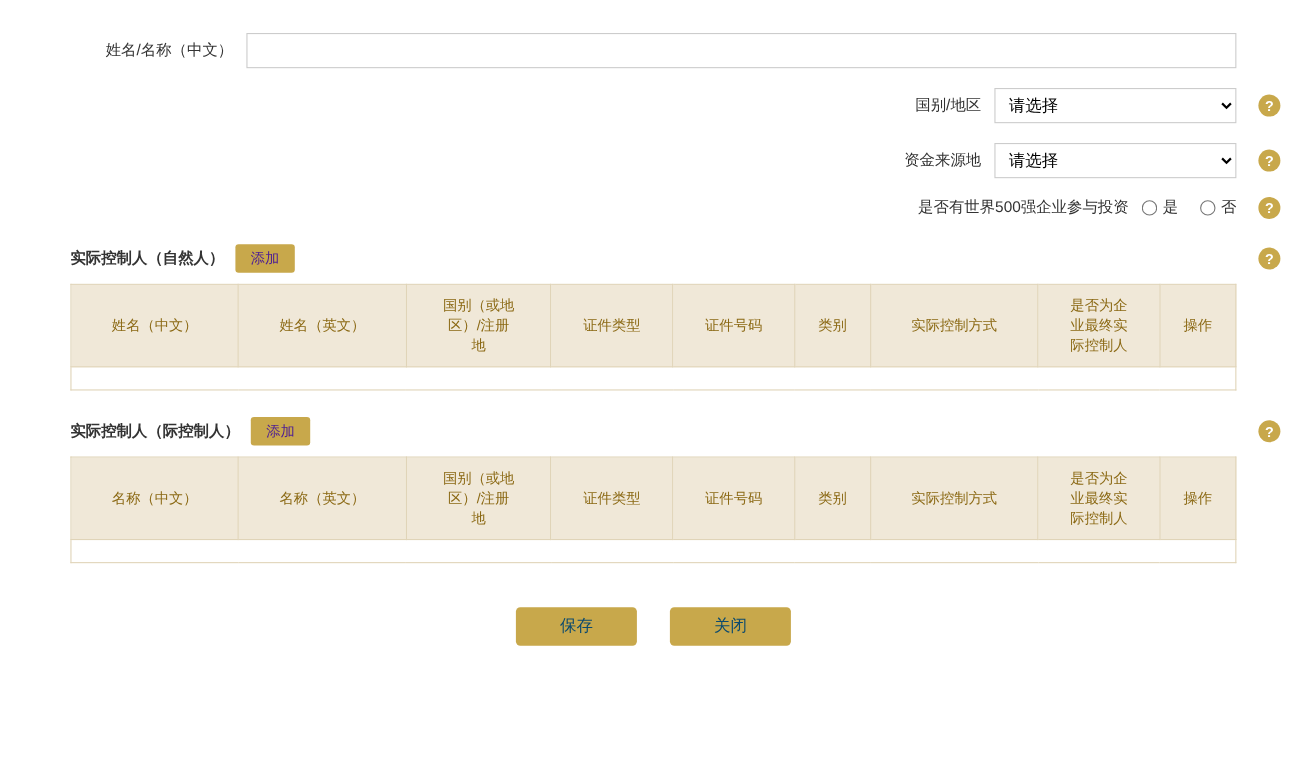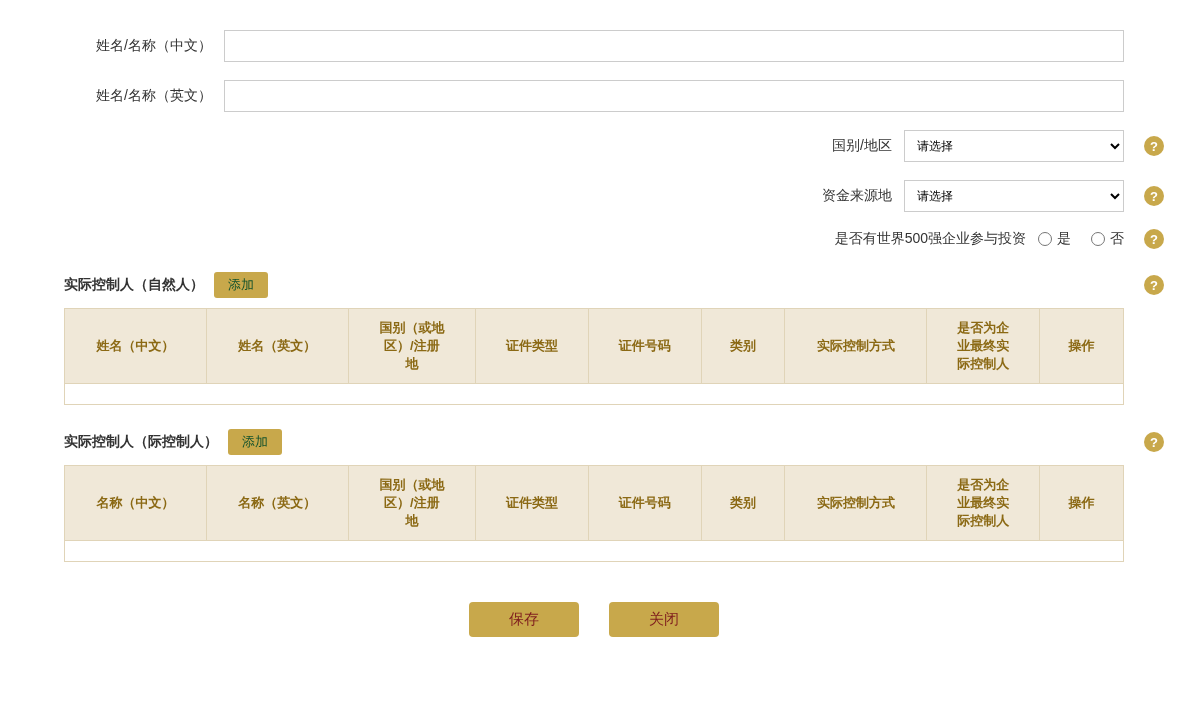--- a/index.html
+++ b/index.html
@@ -51,21 +51,21 @@
       font-size: 14px;
       font-family: inherit;
     }
 
     .form-select {
       width: 220px;
       height: 32px;
       border: 1px solid #ccc;
       background: #fff;
       padding: 0 8px;
-      font-size: 12px;
+      font-size: 15px;
       font-family: inherit;
       appearance: auto;
       outline: none;
     }
 
     .help-icon {
       width: 20px;
       height: 20px;
       background: #c8a84b;
       border-radius: 50%;
@@ -110,21 +110,21 @@
     }
 
     .section-title {
       font-size: 14px;
       color: #333;
       font-weight: bold;
     }
 
     .add-btn {
       background: #c8a84b;
-      color: #14532d;
+      color: #4c1d95;
       border: none;
       padding: 4px 14px;
       border-radius: 3px;
       font-size: 13px;
       font-family: inherit;
       cursor: pointer;
     }
 
     .section-help {
       position: absolute;
@@ -133,68 +133,64 @@
 
     .table-wrapper {
       width: 100%;
       border-collapse: collapse;
       margin-bottom: 20px;
     }
 
     .table-wrapper th {
       background: #f0e8d8;
       color: #8b6914;
-      font-weight: bold;
+      font-weight: normal;
       font-size: 13px;
       text-align: center;
-      padding: 10px 24px;
+      padding: 10px 8px;
       border: 1px solid #e0d4b8;
     }
 
     .table-wrapper td {
       background: #fff;
       text-align: center;
       padding: 10px 8px;
       border: 1px solid #e0d4b8;
       font-size: 13px;
     }
 
     .footer-buttons {
       display: flex;
       justify-content: center;
       gap: 30px;
       margin-top: 40px;
     }
 
     .footer-btn {
       background: #c8a84b;
-      color: #7f1d1d;
+      color: #0c4a6e;
       border: none;
       padding: 8px 40px;
       border-radius: 4px;
       font-size: 15px;
       font-family: inherit;
       cursor: pointer;
       min-width: 110px;
     }
   </style>
 </head>
 <body>
 
 <div class="form-container">
 
   <div class="form-row">
     <label class="form-label">姓名/名称（中文）</label>
     <input type="text" class="form-input" style="">
   </div>
 
-  <div class="form-row">
-    <label class="form-label">姓名/名称（英文）</label>
-    <input type="text" class="form-input" style="">
-  </div>
 
   <div class="form-row">
     <label class="form-label">国别/地区</label>
     <select class="form-select">
       <option value="">请选择</option>
     </select>
     <span class="help-icon">?</span>
   </div>
 
   <div class="form-row">

